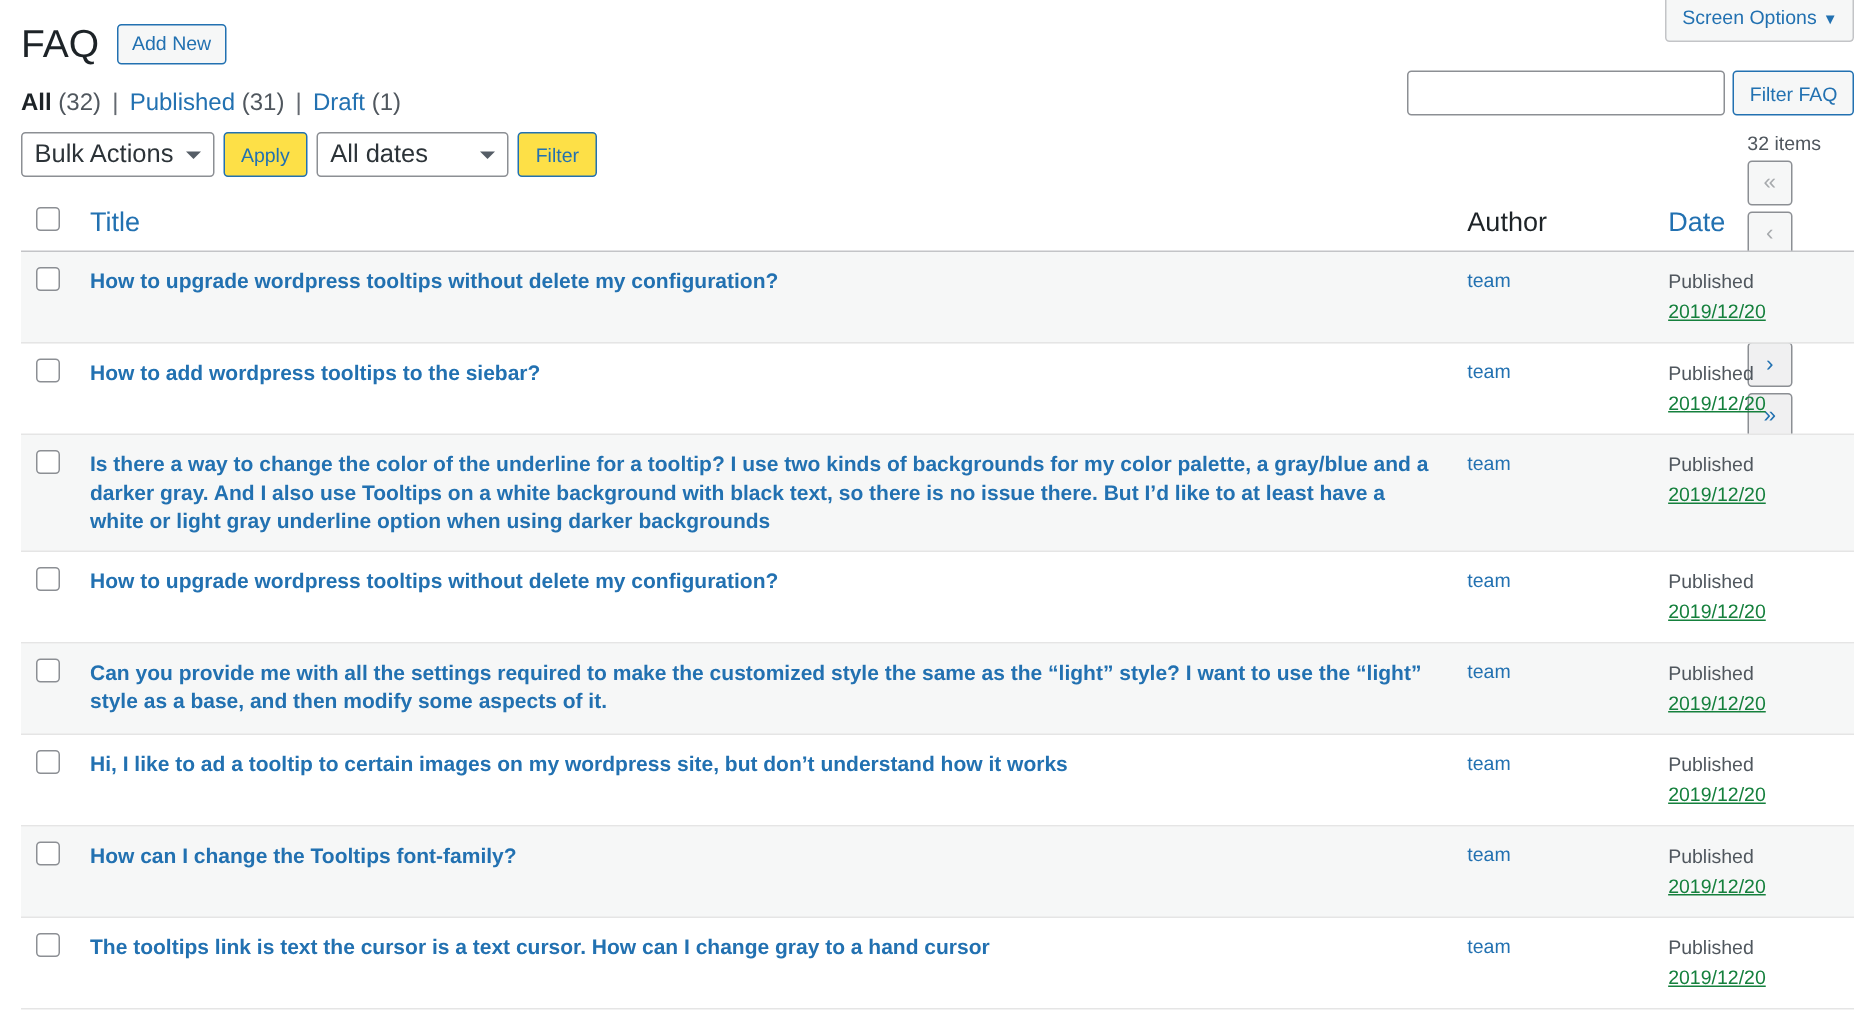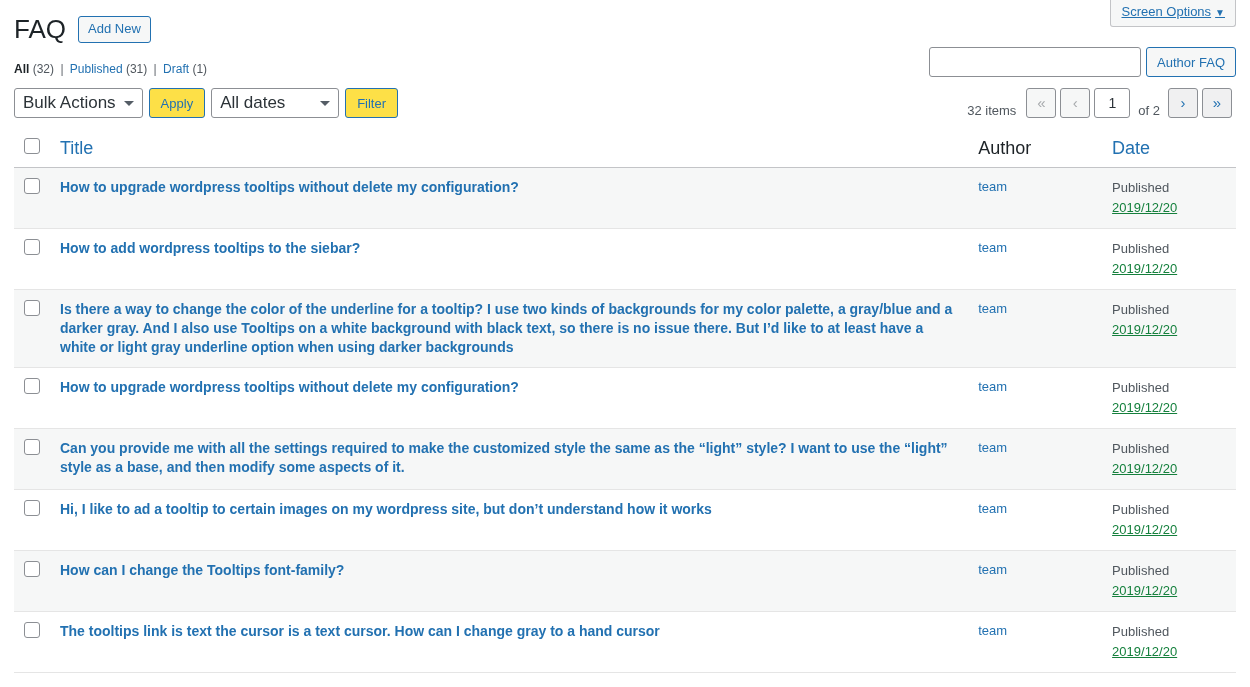--- a/index.html
+++ b/index.html
@@ -18,21 +18,20 @@
     position: absolute; top: 0; right: 14px;
     border: 1px solid #c3c4c7; border-top: none;
     border-bottom-left-radius: 3px; border-bottom-right-radius: 3px;
     background: #f6f7f7;
     color: #2271b1;
     font-size: 13px;
     padding: 4px 10px 5px 10px;
     line-height: 16px;
     cursor: pointer;
     white-space: nowrap;
-    text-decoration: underline;
   }
   .screen-options .caret { font-size: 10px; margin-left: 4px; }
 
   
   .page-head {
     position: absolute; top: 14px; left: 14px;
     display: flex; align-items: center; gap: 12px; justify-content: space-between;
   }
   .page-title {
     font-size: 26px; font-weight: 400; color: #1d2327;
@@ -45,21 +44,21 @@
     border-radius: 3px;
     font-size: 13px;
     line-height: 14px;
     padding: 5px 9px 6px 9px;
     cursor: pointer;
   }
 
   
   .subsubsub {
     position: absolute; top: 60px; left: 14px;
-    font-size: 12px; color: #50575e;
+    font-size: 16px; color: #50575e;
     line-height: 18px;
   }
   .subsubsub a { color: #2271b1; text-decoration: none; cursor: pointer; }
   .subsubsub .current { color: #1d2327; font-weight: 600; }
   .subsubsub .sep { color: #646970; margin: 0 3px; }
   .subsubsub .count { color: #50575e; }
 
   
   .search-area {
     position: absolute; top: 47px; right: 14px;
@@ -118,23 +117,23 @@
     height: 30px;
     background: #fde047;
     border: 1px solid #2271b1;
     border-radius: 3px;
     color: #2271b1;
     font-size: 13px;
     padding: 0 11px;
     cursor: pointer;
   }
   .tablenav-right {
-    position: absolute; right: 4px; top: 0;
-    display: flex; align-items: flex-end; gap: 4px;
-    font-size: 13px; color: #50575e;
+    position: absolute; right: 16px; top: 0;
+    display: flex; align-items: flex-start; gap: 4px;
+    font-size: 13px; color: #50575e; flex-direction: column;
   }
   .displaying-num { margin-right: 6px; color: #50575e; font-size: 13px; }
   .pg-btn {
     width: 30px; height: 30px;
     border: 1px solid #8c8f94;
     border-radius: 3px;
     background: #f6f7f7;
     color: #a7aaad;
     font-size: 15px;
     line-height: 28px;
@@ -241,21 +240,21 @@
     <span class="sep">|</span>
     <a>Published</a>
     <span class="count">(31)</span>
     <span class="sep">|</span>
     <a>Draft</a>
     <span class="count">(1)</span>
   </div>
 
   <div class="search-area">
     <input class="search-input" type="text" value="" style="">
-    <button class="search-btn">Author FAQ</button>
+    <button class="search-btn">Filter FAQ</button>
   </div>
 
   <div class="tablenav">
     <div class="tablenav-left">
       <div class="select-box">
         <span>Bulk Actions</span>
         <span class="arrow"></span>
       </div>
       <button class="btn-secondary">Apply</button>
       <div class="select-box dates">

